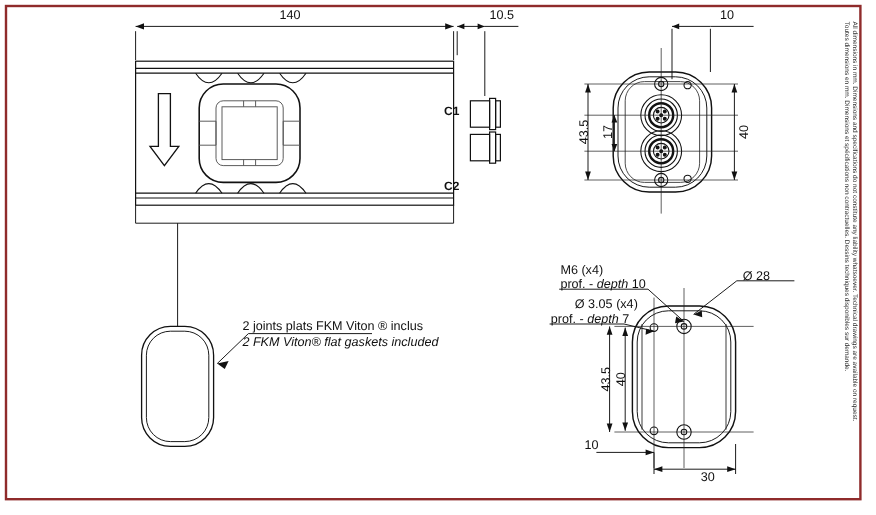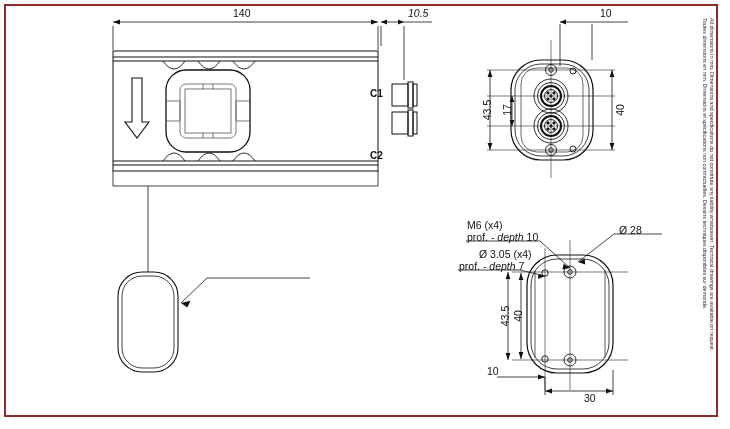--- a/index.html
+++ b/index.html
@@ -238,21 +238,21 @@
       <g stroke-width="0.8">
         <line x1="578" y1="262" x2="614" y2="234"></line>
         <path d="M578,262 l6.8,-3.2 l0.4,5.6 z" fill="#111" stroke="none"></path>
         <line x1="614" y1="234" x2="662" y2="234"></line>
       </g>
 
     </g>
   </svg>
 
   <div class="lbl" style="left:233px;top:7px;">140</div>
-  <div class="lbl" style="left:408px;top:7px;font-style:italic;">10.5</div>
+  <div class="lbl" style="left:408px;top:7px;">10.5</div>
   <div class="lbl" style="left:370px;top:88px;font-weight:bold;font-size:10px;">C1</div>
   <div class="lbl" style="left:370px;top:116px;font-weight:bold;font-size:10px;margin-top:34px;">C2</div>
 
   <div class="lbl" style="left:600px;top:7px;">10</div>
 
   <div class="vtxt" style="left:467px;top:104px;width:40px;text-align:center;">43.5</div>
   <div class="vtxt" style="left:492px;top:104px;width:30px;text-align:center;">17</div>
   <div class="vtxt" style="left:605px;top:104px;width:30px;text-align:center;">40</div>
 
   <div class="vtxt" style="left:485px;top:310px;width:40px;text-align:center;">43.5</div>
@@ -261,17 +261,19 @@
   <div class="lbl" style="left:572px;top:392px;margin-left:12px;">30</div>
 
   <div class="lbl" style="left:467px;top:219px;">M6 (x4)</div>
   <div class="lbl" style="left:467px;top:231px;"><span>prof. - </span><span class="ital">depth</span><span> 10</span></div>
 
   <div class="lbl" style="left:459px;top:248px;margin-left:20px;">Ø 3.05 (x4)</div>
   <div class="lbl" style="left:459px;top:260px;"><span>prof. - </span><span class="ital">depth</span><span> 7</span></div>
 
   <div class="lbl" style="left:619px;top:224px;">Ø 28</div>
 
+  <div class="lbl" style="left:202px;top:266px;">2 joints plats FKM Viton ® inclus</div>
+  <div class="lbl ital" style="left:202px;top:279px;">2 FKM Viton® flat gaskets included</div>
 
   <div class="rot" style="left:709px;top:18px;">Toutes dimensions en mm. Dimensions et spécifications non contractuelles. Dessins techniques disponibles sur demande.</div>
   <div class="rot" style="left:716px;top:18px;">All dimensions in mm. Dimensions and specifications do not constitute any liability whatsoever. Technical drawings are available on request.</div>
 
 </div>
 
 </body></html>

